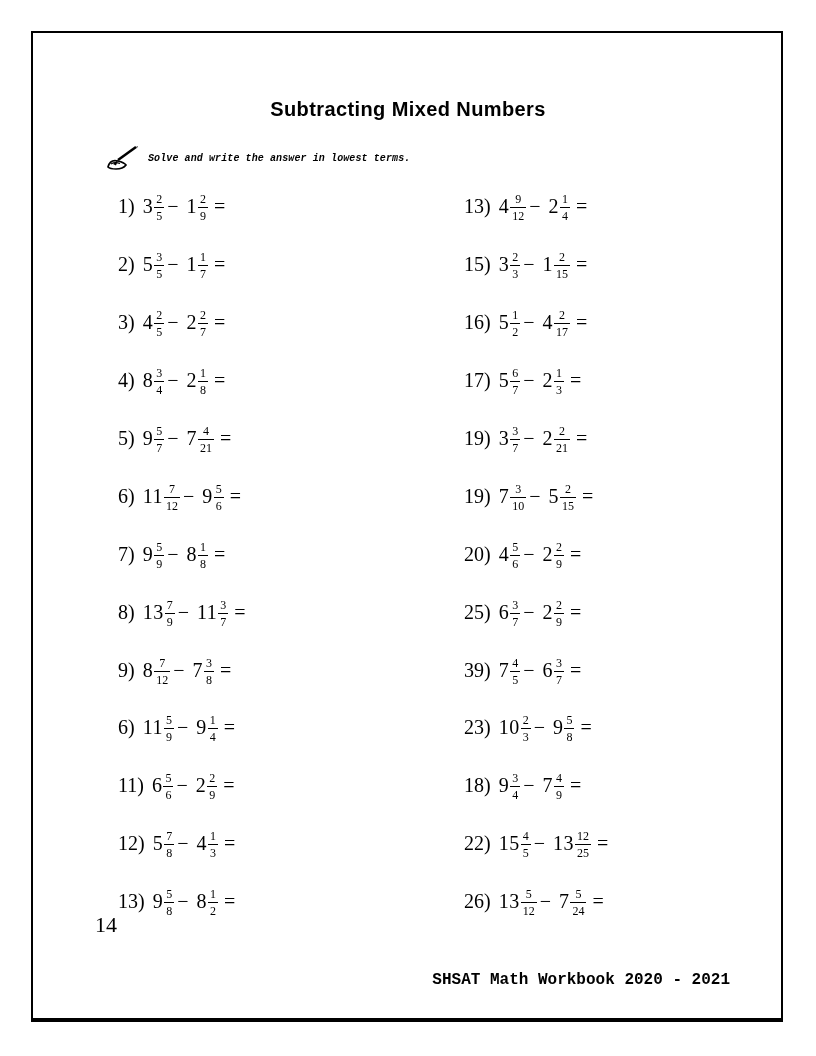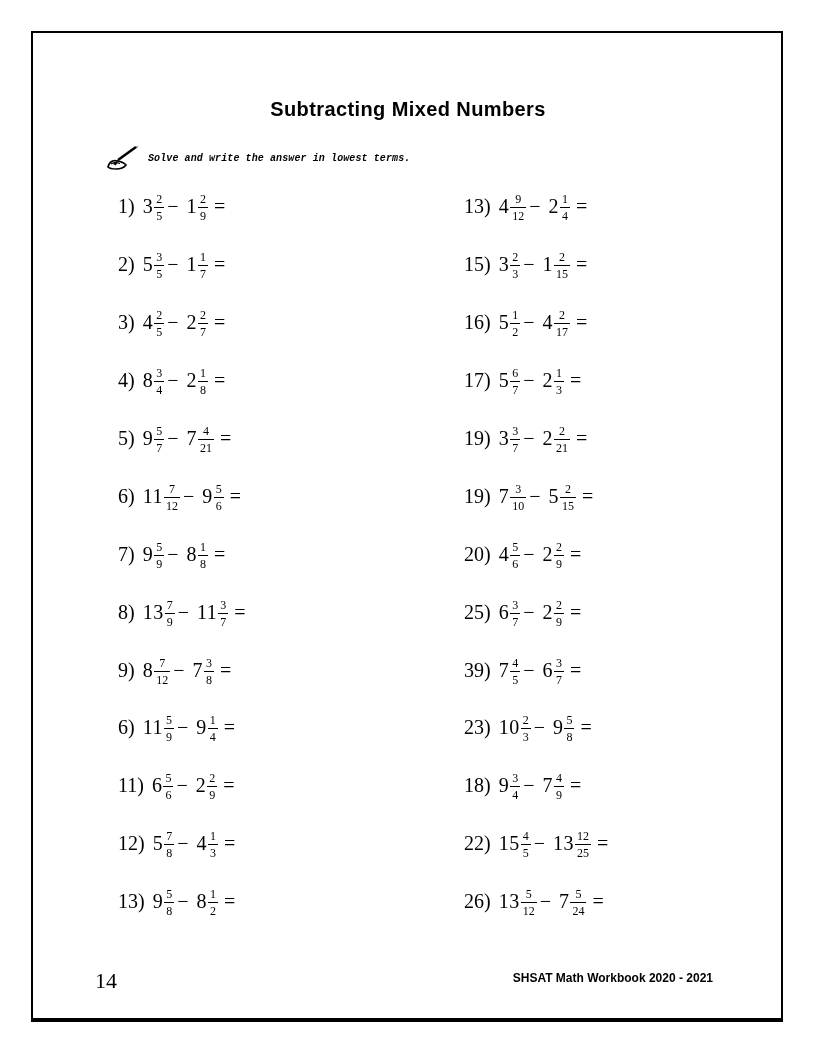--- a/index.html
+++ b/index.html
@@ -24,23 +24,23 @@
     font-family:"Liberation Serif","DejaVu Serif",serif;font-size:20px;}
   .plabel{margin-right:8px;}
   .whole{letter-spacing:0.5px;}
   .frac{display:inline-flex;flex-direction:column;align-items:center;
     font-size:12px;line-height:1;margin:0 1px;position:relative;top:1px;}
   .num{padding:0 2px 2px;}
   .den{border-top:1.4px solid #000;padding:2px 2px 0;}
   .minus{margin:0 8px 0 2px;}
   .equals{margin-left:5px;}
 
-  .page-number{position:absolute;left:95px;top:968px;
+  .page-number{position:absolute;left:95px;top:912px;
     font-family:"Liberation Serif","DejaVu Serif",serif;font-size:22px;}
-  .footer-text{position:absolute;right:103px;top:971px;font-size:12px;font-weight:bold;}
+  .footer-text{position:absolute;right:86px;top:971px;font-size:16px;font-weight:bold;font-family:Liberation Mono, monospace;}
 </style>
 </head>
 <body>
 
 <div class="page-border"></div>
 
 <div class="title">Subtracting Mixed Numbers</div>
 
 <div class="instruction">
   <span class="icon-box">

